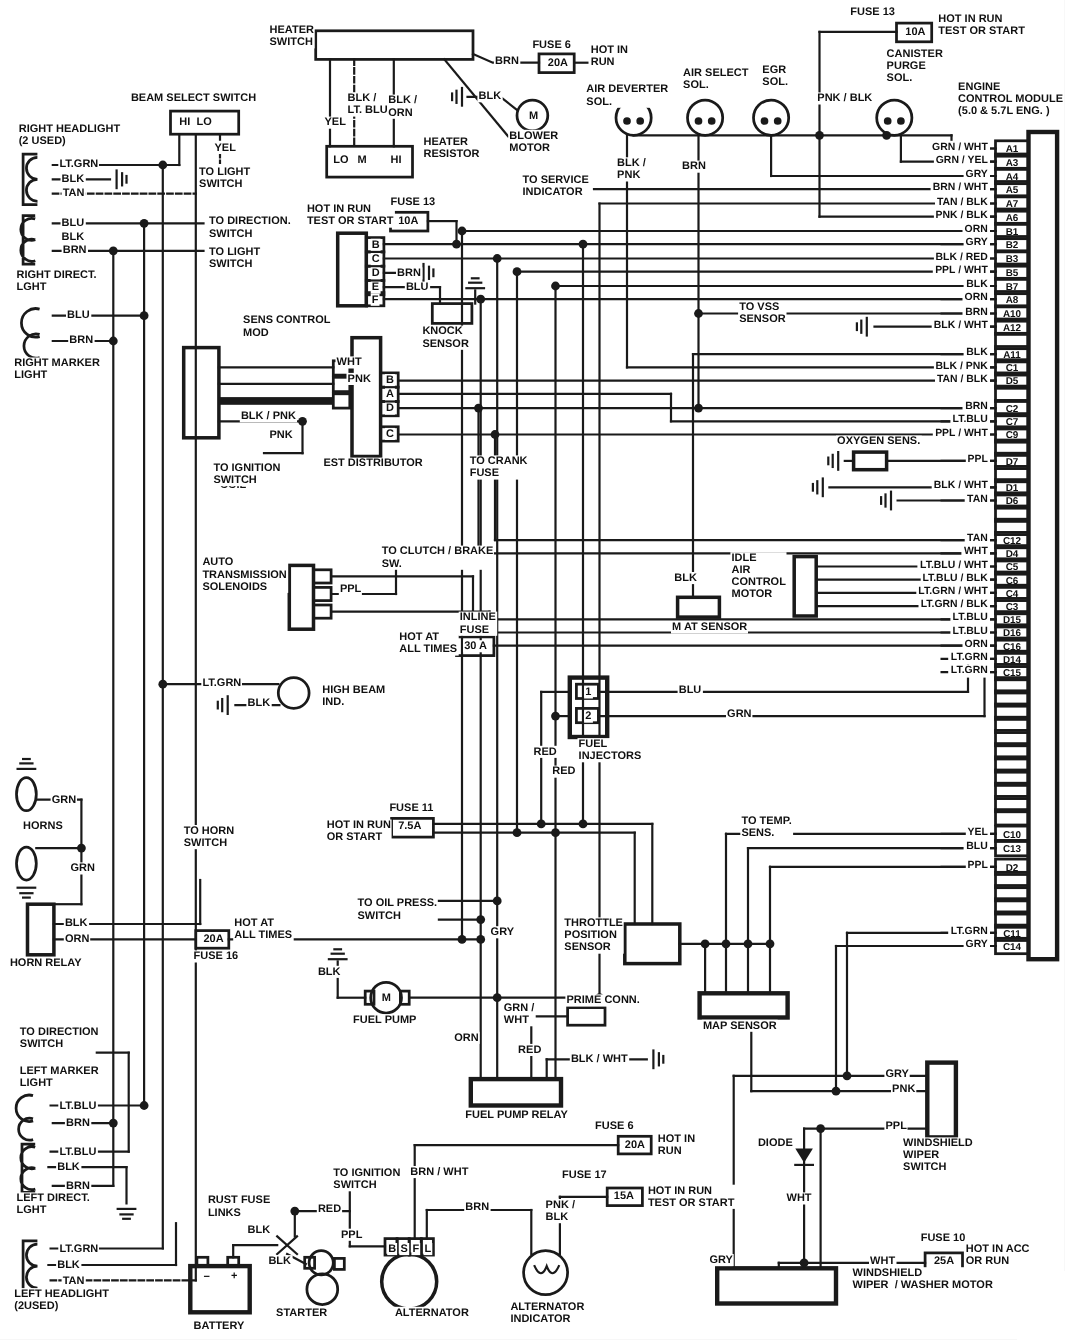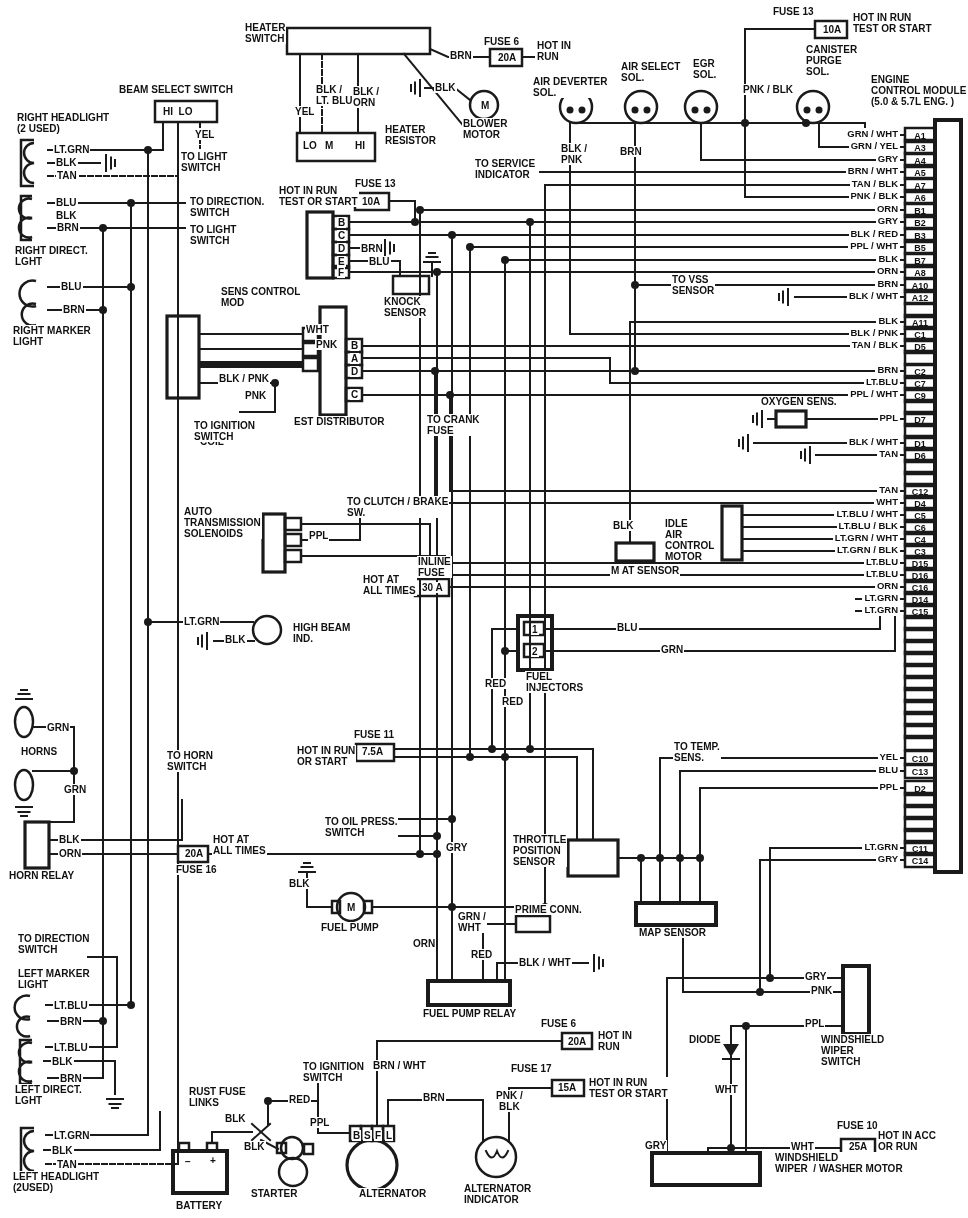--- a/index.html
+++ b/index.html
@@ -647,21 +647,21 @@
 TRANSMISSION
 SOLENOIDS</div>
       <div class="lbl" style="left: 308px; top: 530px;">PPL</div>
       <div class="lbl" style="left: 346px; top: 496px;">TO CLUTCH / BRAKE
 SW.</div>
       <div class="lbl" style="left: 417px; top: 556px;">INLINE
 FUSE</div>
       <div class="lbl" style="left: 421px; top: 582px;">30 A</div>
       <div class="lbl" style="left: 362px; top: 574px;">HOT AT
 ALL TIMES</div>
-      <div class="lbl" style="left: 664px; top: 502px; margin-top: 16px;">IDLE
+      <div class="lbl" style="left: 664px; top: 502px;">IDLE
 AIR
 CONTROL
 MOTOR</div>
       <div class="lbl" style="left: 612px; top: 520px;">BLK</div>
       <div class="lbl" style="left: 610px; top: 565px;">M AT SENSOR</div>
       <div class="lbl" style="left: 183px; top: 616px;">LT.GRN</div>
       <div class="lbl" style="left: 292px; top: 622px;">HIGH BEAM
 IND.</div>
       <div class="lbl" style="left: 224px; top: 634px;">BLK</div>
       <div class="lbl" style="left: 531px; top: 624px;">1</div>
@@ -743,21 +743,21 @@
       <div class="lbl" style="left: 372px; top: 1060px;">BRN / WHT</div>
       <div class="lbl" style="left: 422px; top: 1092px;">BRN</div>
       <div class="lbl" style="left: 540px; top: 1018px;">FUSE 6</div>
       <div class="lbl" style="left: 567px; top: 1036px;">20A</div>
       <div class="lbl" style="left: 597px; top: 1030px;">HOT IN
 RUN</div>
       <div class="lbl" style="left: 510px; top: 1063px;">FUSE 17</div>
       <div class="lbl" style="left: 557px; top: 1082px;">15A</div>
       <div class="lbl" style="left: 588px; top: 1077px;">HOT IN RUN
 TEST OR START</div>
-      <div class="lbl" style="left: 495px; top: 1090px; text-align: center;">PNK /
+      <div class="lbl" style="left: 495px; top: 1090px;">PNK /
 BLK</div>
       <div class="lbl" style="left: 463px; top: 1183px;">ALTERNATOR
 INDICATOR</div>
       <div class="lbl" style="left: 804px; top: 971px;">GRY</div>
       <div class="lbl" style="left: 810px; top: 985px;">PNK</div>
       <div class="lbl" style="left: 804px; top: 1018px;">PPL</div>
       <div class="lbl" style="left: 820px; top: 1034px;">WINDSHIELD
 WIPER
 SWITCH</div>
       <div class="lbl" style="left: 688px; top: 1034px;">DIODE</div>

